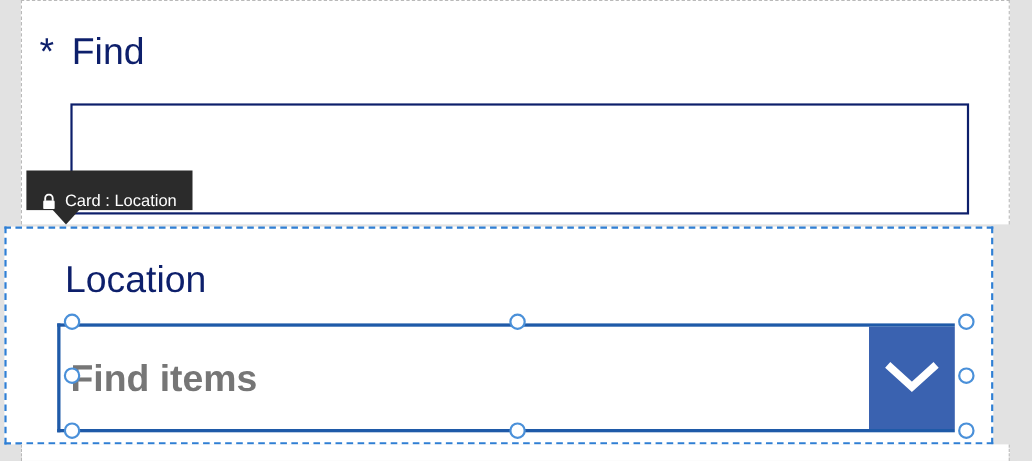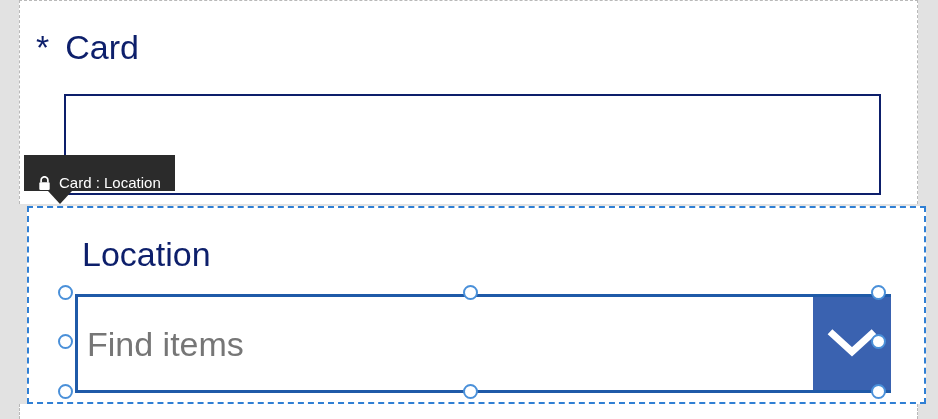--- a/index.html
+++ b/index.html
@@ -98,21 +98,21 @@
     width: 13px;
     height: 15px;
     position: relative;
     flex: 0 0 auto;
   }
   .lock-icon svg { display: block; }
 
   
   .location-card {
     position: absolute;
-    left: 27px;
+    left: 4px;
     top: 206px;
     width: 899px;
     height: 198px;
     background: #ffffff;
     border: 2px dashed #2f7fd4;
     box-sizing: border-box;
     padding-left: 21px;
   }
 
   .location-label {
@@ -125,20 +125,21 @@
     white-space: nowrap;
   }
 
   
   .combo {
     position: absolute;
     left: 46px;
     top: 86px;
     width: 816px;
     height: 76px;
+    font-weight: bold;
   }
   .combo-box {
     position: absolute;
     left: 0;
     top: 0;
     width: 816px;
     height: 99px;
     box-sizing: border-box;
     border-top: 3px solid #1f5aa8;
     border-bottom: 3px solid #1f5aa8;
@@ -203,21 +204,21 @@
     box-sizing: border-box;
   }
 </style>
 </head>
 <body>
 
 <div class="canvas">
 
   <div class="name-card">
     <div class="name-label">
-      <span class="req">*</span><span>Card</span>
+      <span class="req">*</span><span>Find</span>
     </div>
     <div class="name-input">
       <span></span>
     </div>
   </div>
 
   <div class="location-card">
     <div class="location-label">Location</div>
 
     <div class="combo">

